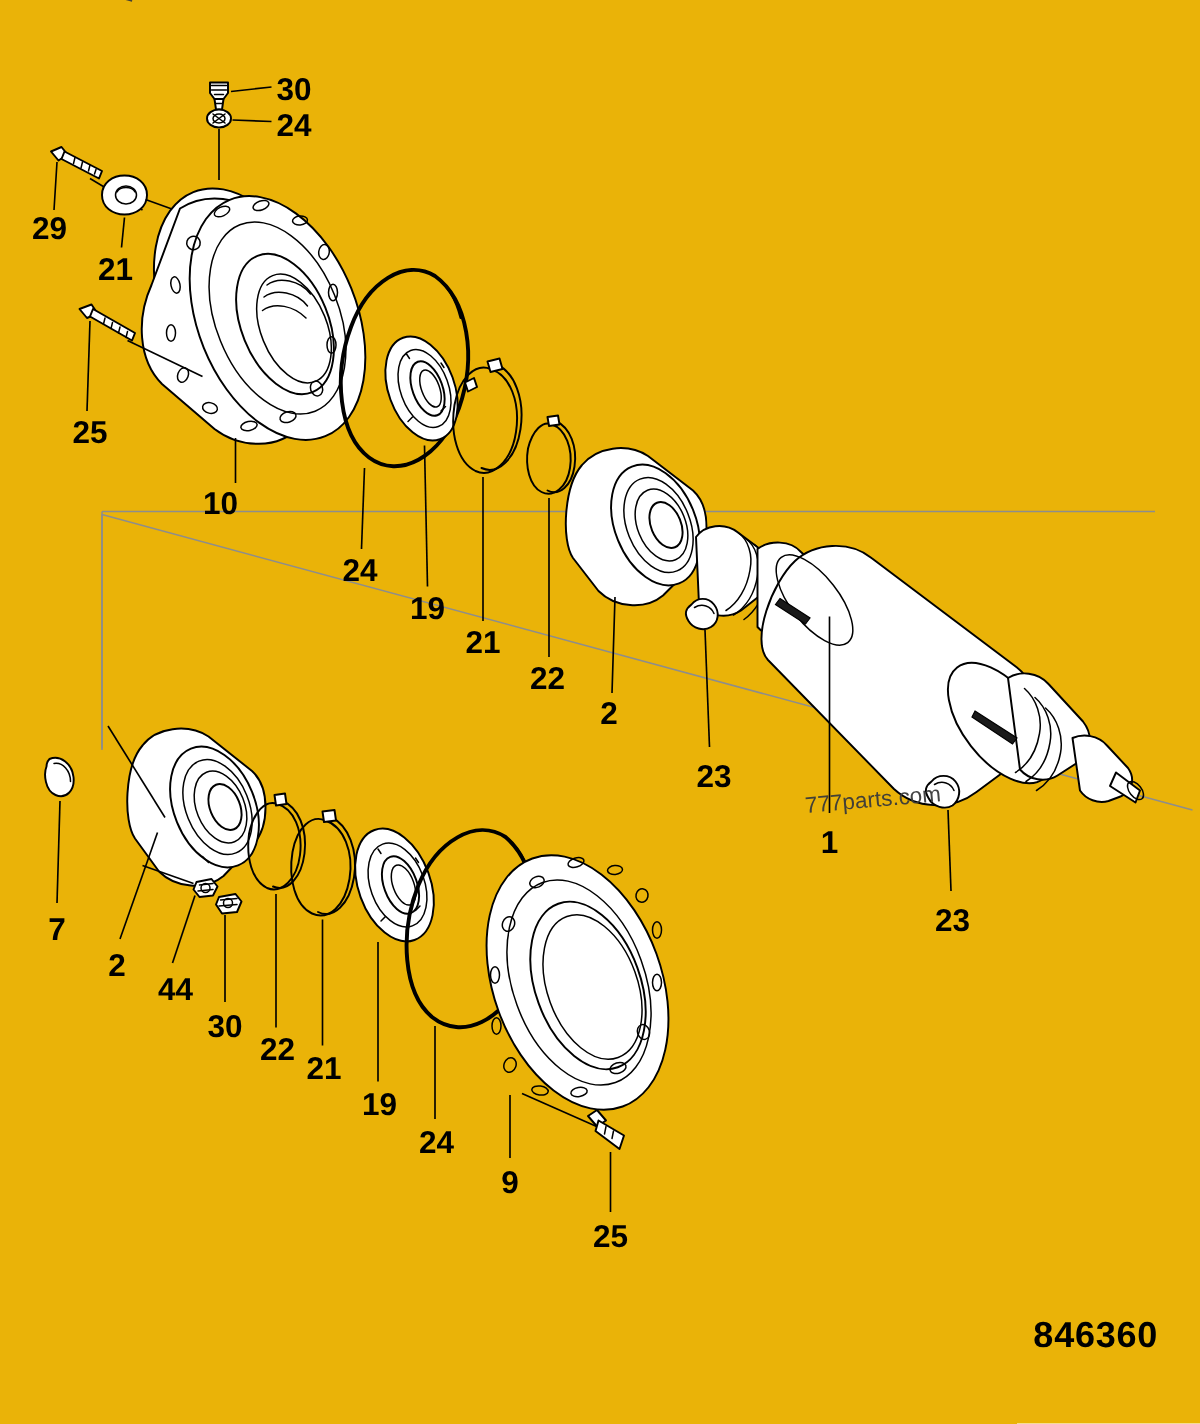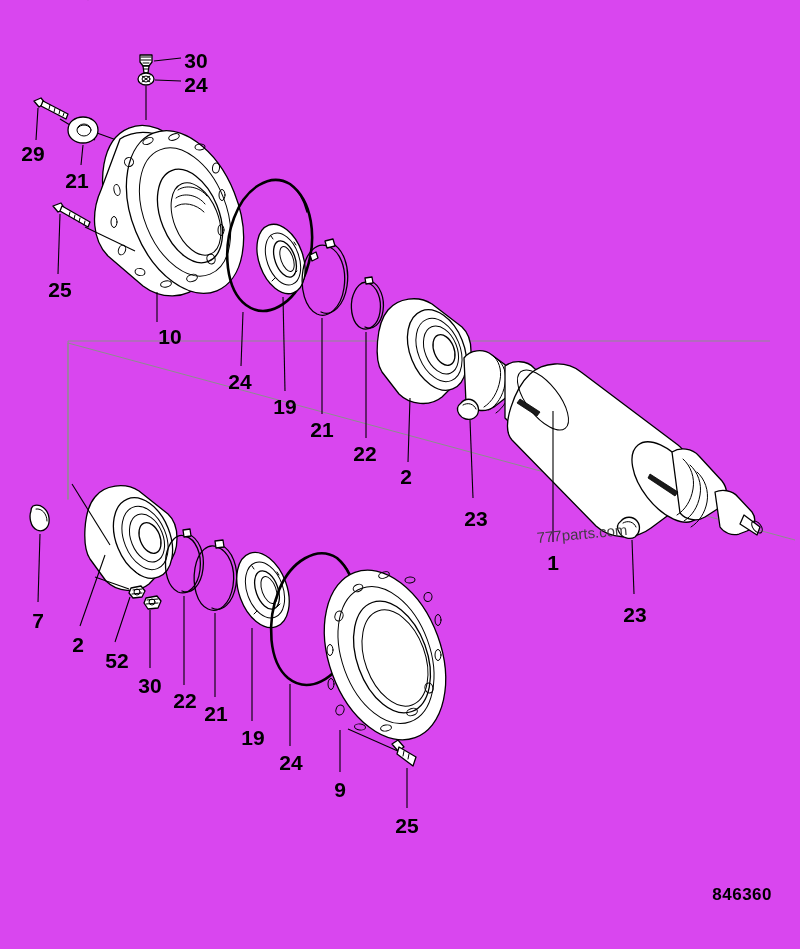--- a/index.html
+++ b/index.html
@@ -8,21 +8,21 @@
     padding: 0;
     background: #ffffff;
   }
   body {
     font-family: "Liberation Sans", sans-serif;
   }
   #stage {
     position: relative;
     width: 800px;
     height: 949px;
-    background: #d946ef;
+    background: #eab308;
     overflow: hidden;
   }
   #art {
     position: absolute;
     left: 0; top: 0;
     width: 800px;
     height: 949px;
   }
   .callout {
     position: absolute;
@@ -34,21 +34,21 @@
     white-space: nowrap;
     transform: translate(-50%, -50%);
     letter-spacing: 0px;
   }
   #drawing-number {
     position: absolute;
     right: 28px;
     bottom: 44px;
     font-family: "Liberation Sans", sans-serif;
     font-weight: bold;
-    font-size: 17px;
+    font-size: 24px;
     color: #000000;
     letter-spacing: 0.5px;
   }
   .watermark {
     position: absolute;
     font-family: "Liberation Sans", sans-serif;
     color: #3a3a3a;
     white-space: nowrap;
   }
   #watermark-top {
@@ -440,32 +440,32 @@
       <path class="lead" d="M 407 768 L 407 808"></path>
     </g>
 
   </svg>
 
   <div class="callout" style="left:196px; top:60px;">30</div>
   <div class="callout" style="left:196px; top:84px;">24</div>
   <div class="callout" style="left:33px;  top:153px;text-align:center;">29</div>
   <div class="callout" style="left:77px;  top:180px;">21</div>
   <div class="callout" style="left:60px; top:289px;">25</div>
-  <div class="callout" style="left:170px; top:336px;">10</div>
+  <div class="callout" style="left:147px; top:336px;">10</div>
   <div class="callout" style="left:240px; top:381px;">24</div>
   <div class="callout" style="left:285px; top:406px;">19</div>
   <div class="callout" style="left:322px; top:429px;">21</div>
   <div class="callout" style="left:365px; top:453px;">22</div>
   <div class="callout" style="left:406px; top:476px;">2</div>
   <div class="callout" style="left:476px; top:518px;">23</div>
   <div class="callout" style="left:553px; top:562px;">1</div>
   <div class="callout" style="left:635px; top:614px;">23</div>
   <div class="callout" style="left:38px;  top:620px;">7</div>
   <div class="callout" style="left:78px;  top:644px;">2</div>
-  <div class="callout" style="left:117px; top:660px;">52</div>
+  <div class="callout" style="left:117px; top:660px;">44</div>
   <div class="callout" style="left:150px; top:685px;">30</div>
   <div class="callout" style="left:185px; top:700px;">22</div>
   <div class="callout" style="left:216px; top:713px;">21</div>
   <div class="callout" style="left:253px; top:737px;">19</div>
   <div class="callout" style="left:291px; top:762px;">24</div>
   <div class="callout" style="left:340px; top:789px;">9</div>
   <div class="callout" style="left:407px; top:825px;">25</div>
 
   <div class="watermark" id="watermark-top">777parts.com</div>
   <div class="watermark" id="watermark-center">777parts.com</div>

